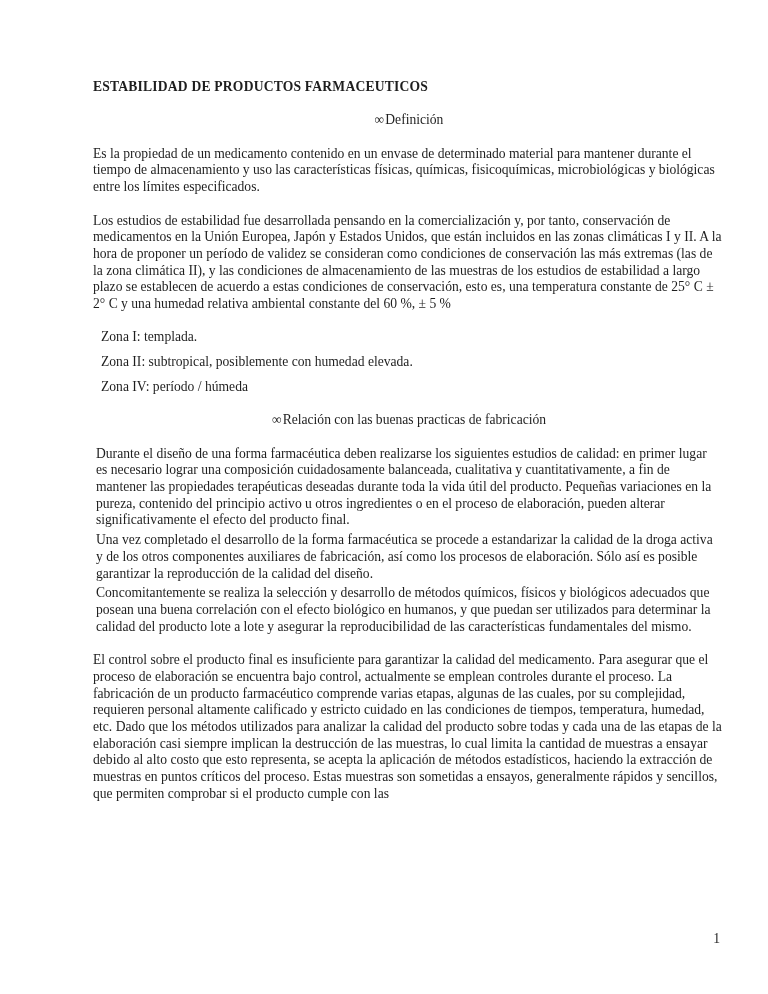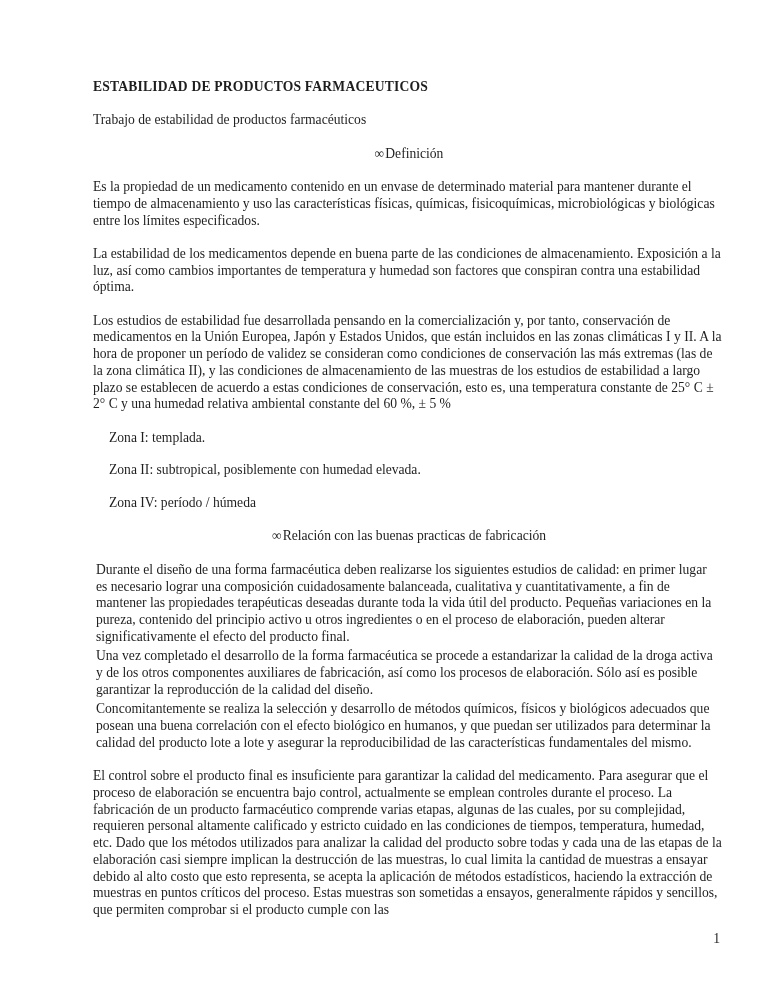--- a/index.html
+++ b/index.html
@@ -39,48 +39,46 @@
     margin: 3px;
   }
   .inf-heading {
     padding-left: 3px;
     text-align: center;
   }
   .inf-bullet {
     margin-right: 1px;
   }
   .zone-line {
-    margin: 16px;
+    margin: 8px;
   }
   .page-number {
     position: absolute;
     top: 931px;
     right: 48px;
     font-size: 13.6px;
     line-height: 16.7px;
     color: #1e1e1e;
   }
 </style>
 </head>
 <body>
 
 <div class="page">
   <div class="content">
 
     <h1 class="doc-title">ESTABILIDAD DE PRODUCTOS FARMACEUTICOS</h1>
 
-    <p class="para">Trabajo de estabilidad de productos farmacéuticos</p>
 
     <p class="para inf-heading">
       <span class="inf-bullet">∞</span><span>Definición</span>
     </p>
 
     <p class="para">Es la propiedad de un medicamento contenido en un envase de determinado material para mantener durante el tiempo de almacenamiento y uso las características físicas, químicas, fisicoquímicas, microbiológicas y biológicas entre los límites especificados.</p>
 
-    <p class="para">La estabilidad de los medicamentos depende en buena parte de las condiciones de almacenamiento. Exposición a la luz, así como cambios importantes de temperatura y humedad son factores que conspiran contra una estabilidad óptima.</p>
 
     <p class="para">Los estudios de estabilidad fue desarrollada pensando en la comercialización y, por tanto, conservación de medicamentos en la Unión Europea, Japón y Estados Unidos, que están incluidos en las zonas climáticas I y II. A la hora de proponer un período de validez se consideran como condiciones de conservación las más extremas (las de la zona climática II), y las condiciones de almacenamiento de las muestras de los estudios de estabilidad a largo plazo se establecen de acuerdo a estas condiciones de conservación, esto es, una temperatura constante de 25° C ± 2° C y una humedad relativa ambiental constante del 60 %, ± 5 %</p>
 
     <div class="para">
       <div class="zone-line">Zona I: templada.</div>
       <div class="zone-line">Zona II: subtropical, posiblemente con humedad elevada.</div>
       <div class="zone-line">Zona IV: período / húmeda</div>
     </div>
 
     <p class="para inf-heading">

